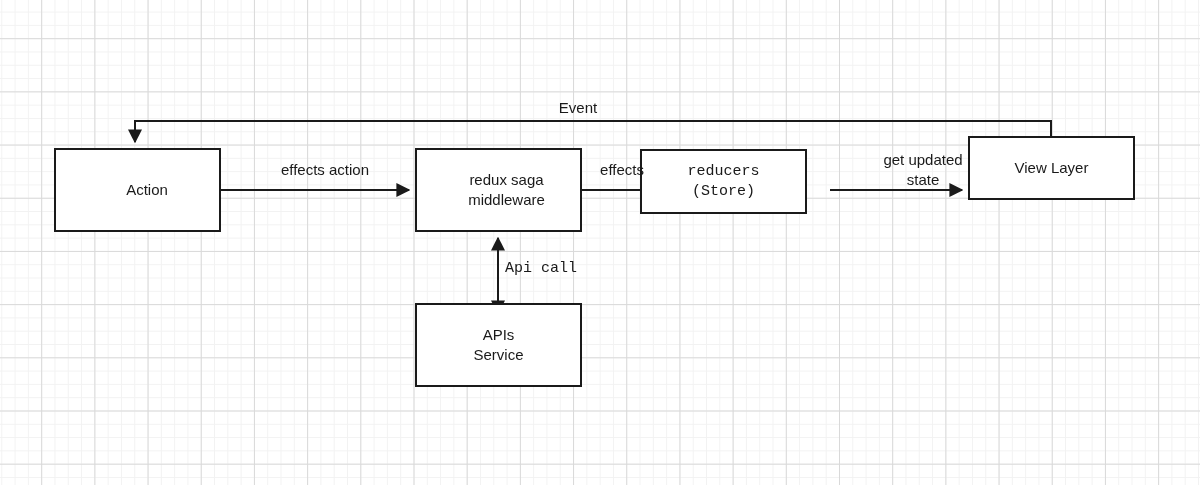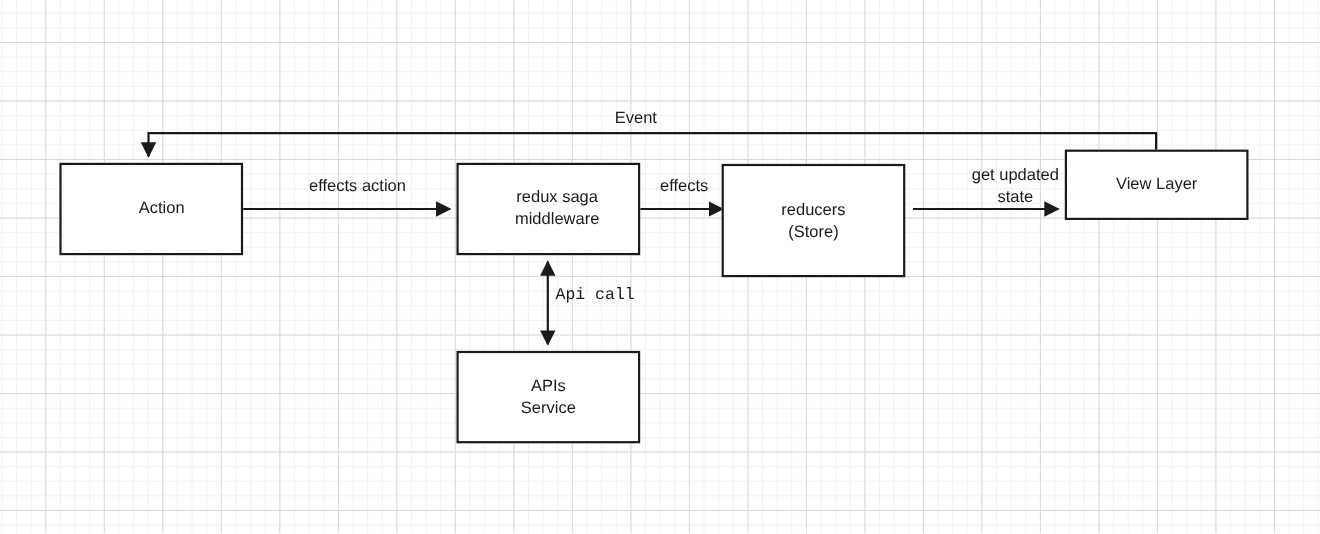--- a/index.html
+++ b/index.html
@@ -85,30 +85,30 @@
 
   <div class="node-box" style="left:54px; top:148px; width:167px; height:84px;padding-left:19px;">
     <span>Action</span>
   </div>
 
   <div class="node-box" style="left:415px; top:148px; width:167px; height:84px;padding-left:16px;">
     <span>redux saga
 middleware</span>
   </div>
 
-  <div class="node-box" style="left:656px; top:149px; width:167px; height:103px;">
+  <div class="node-box" style="left:640px; top:149px; width:167px; height:65px;font-family:Liberation Mono, monospace;">
     <span>reducers
 (Store)</span>
   </div>
 
   <div class="node-box" style="left:968px; top:136px; width:167px; height:64px;">
     <span>View Layer</span>
   </div>
 
-  <div class="node-box" style="left:415px; top:319px; width:167px; height:84px;">
+  <div class="node-box" style="left:415px; top:303px; width:167px; height:84px;">
     <span>APIs
 Service</span>
   </div>
 
   <div class="edge-label" style="left:325px; top:160px;">effects action</div>
 
   <div class="edge-label" style="left:622px; top:160px;">effects</div>
 
   <div class="edge-label" style="left:923px; top:150px;">get updated
 state</div>

